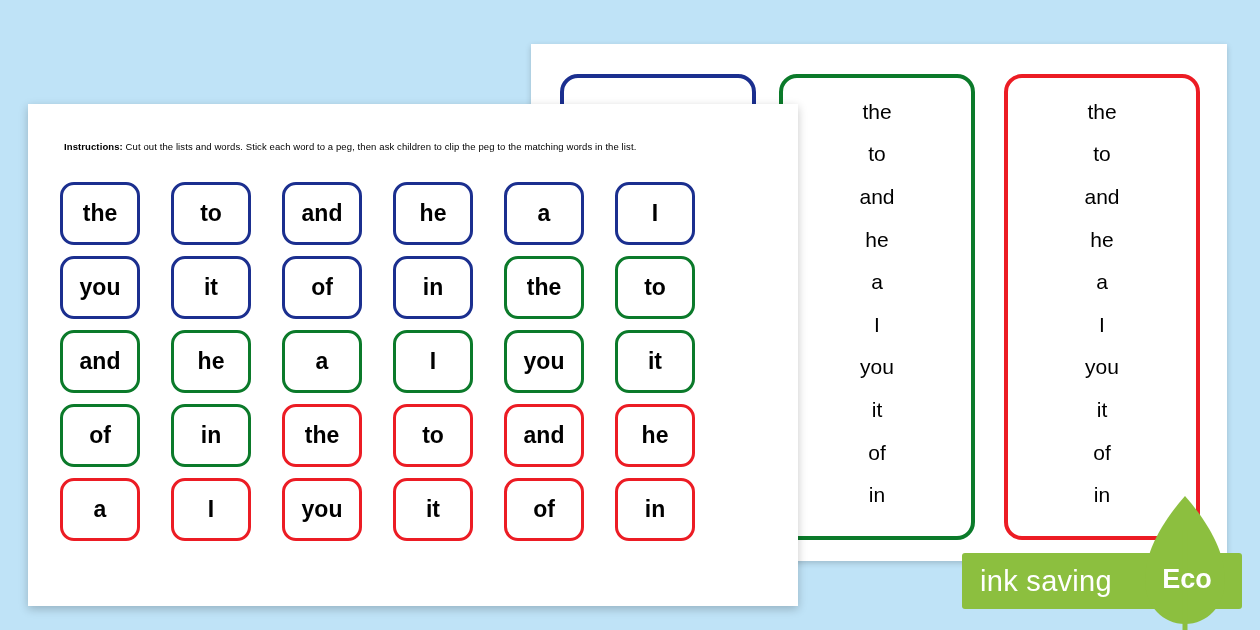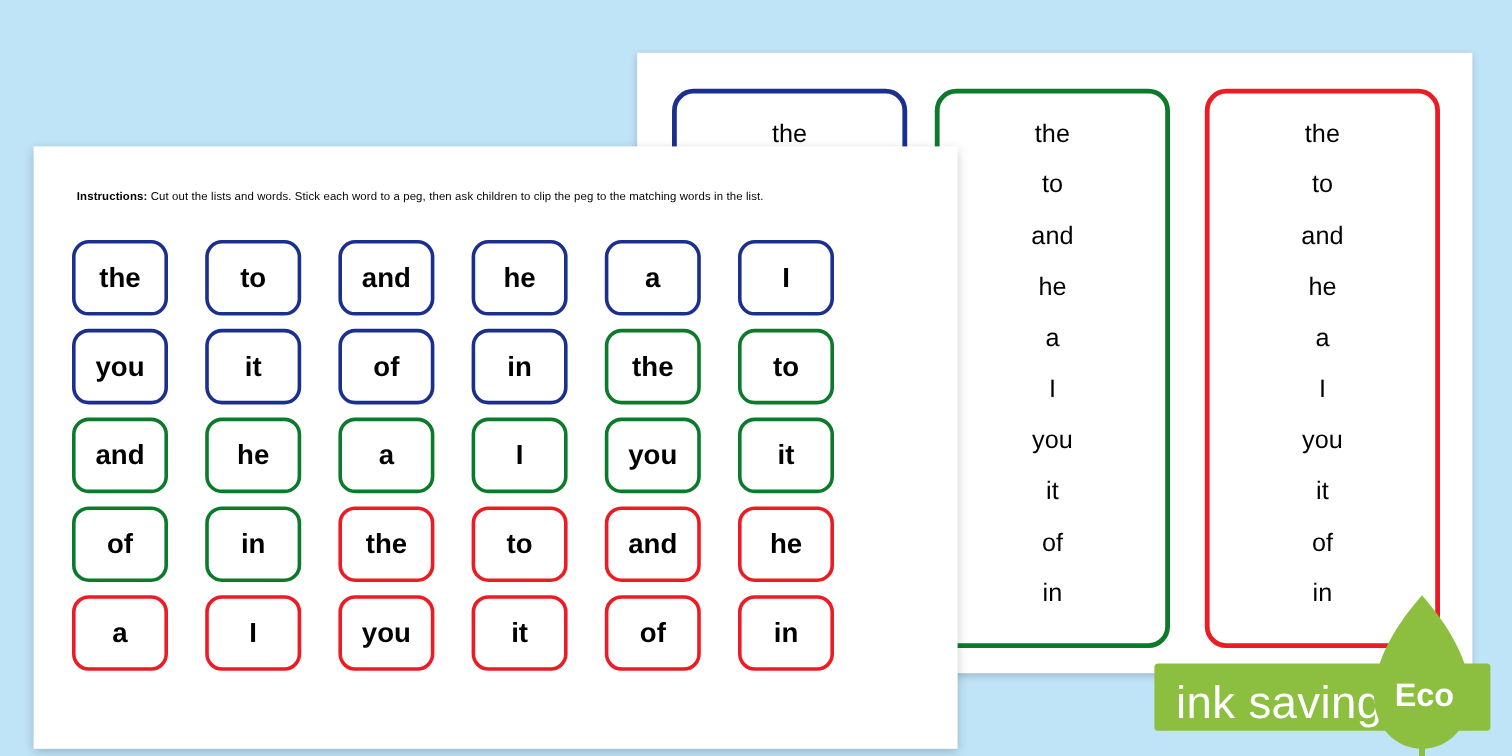--- a/index.html
+++ b/index.html
@@ -69,21 +69,21 @@
     top: 30px;
     width: 196px;
     height: 466px;
     border: 4px solid #ec1c24;
   }
 
   
   #sheet-cards {
     position: absolute;
     left: 28px;
-    top: 102px;
+    top: 84px;
     width: 770px;
     height: 502px;
     background: #ffffff;
     box-shadow: 0 3px 9px rgba(0,0,0,0.22);
   }
   #instructions {
     position: absolute;
     left: 36px;
     top: 37px;
     width: 640px;
@@ -139,21 +139,21 @@
     top: 0;
     width: 280px;
     height: 56px;
     background: #8cbf3f;
     border-radius: 3px;
   }
   #eco-text {
     position: absolute;
     left: 18px;
     top: 12px;
-    font-size: 38px;
+    font-size: 29px;
     color: #ffffff;
     letter-spacing: 0.3px;
   }
   #eco-leaf {
     position: absolute;
     left: 1143px;
     top: 474px;
     width: 84px;
     height: 156px;
   }

